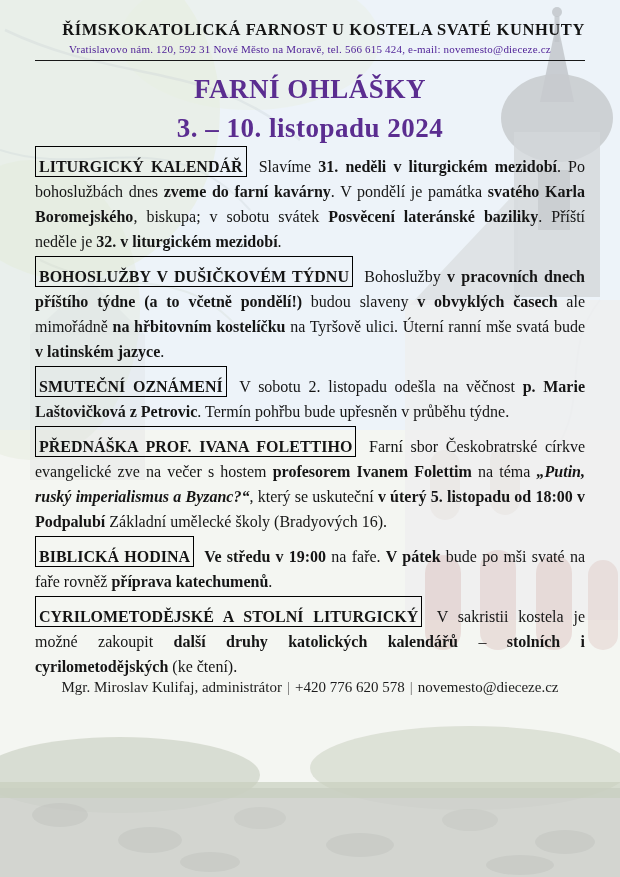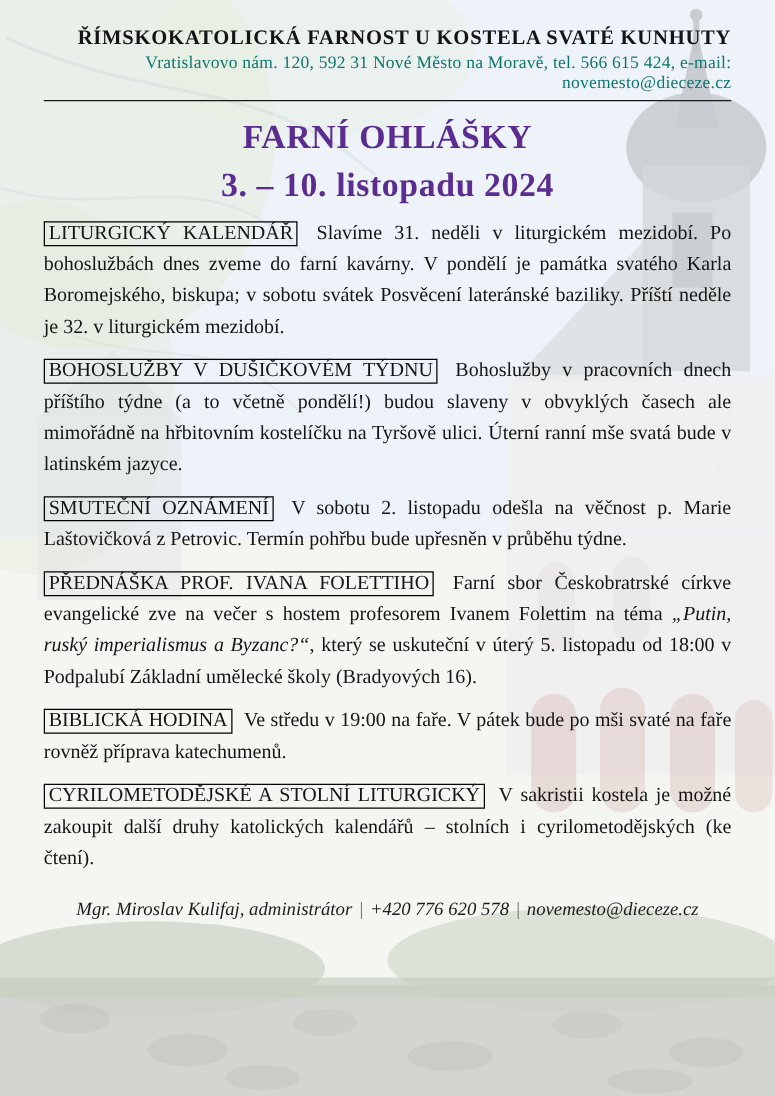--- a/index.html
+++ b/index.html
@@ -21,24 +21,24 @@
   }
   .org-title {
     text-align: right;
     font-weight: bold;
     font-size: 16.5px;
     letter-spacing: 0.6px;
     color: #141414;
     margin: 0;
   }
   .org-address {
-    text-align: right;
-    font-size: 14px;
+    text-align: center;
+    font-size: 11px;
     letter-spacing: 0.2px;
-    color: #0f766e;
+    color: #4c1d95;
     margin: 3px 0 0 0;
   }
   .header-rule {
     border: 0;
     border-top: 1.5px solid #181818;
     margin: 5px 0 0 0;
   }
   .main-title, .main-subtitle {
     text-align: center;
     font-weight: bold;
@@ -51,32 +51,30 @@
   .sections { margin-top: 2px; }
   .para {
     margin: 10px 0 0 0;
     text-align: justify;
     font-size: 16px;
     line-height: 25px;
     color: #151515;
   }
   .sec-head {
     border: 1.5px solid #000;
-    font-weight: normal;
-    padding: 0 3px 1px 3px;
+    font-weight: bold;
+    padding: 11px 3px 1px 3px;
     margin-right: 5px;
     white-space: nowrap;
   }
-  .para b { font-weight: normal; }
+  .para b { font-weight: bold; }
   .footer {
     text-align: center;
-    margin-top: 21px;
     font-size: 15px;
     color: #1c1c1c;
-    font-style: italic;
   }
   .footer .sep { color: #6b6b6b; padding: 0 5px; }
 </style>
 </head>
 <body>
 
 <svg class="bg-photo" viewBox="0 0 620 877" aria-hidden="true">
 
   <rect x="0" y="0" width="620" height="470" fill="#cfe0ee"></rect>
   <rect x="0" y="430" width="620" height="447" fill="#e3e6dd"></rect>

